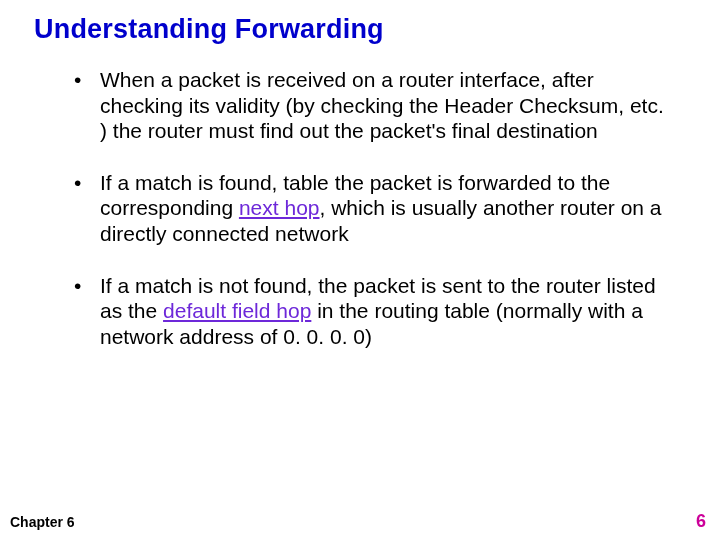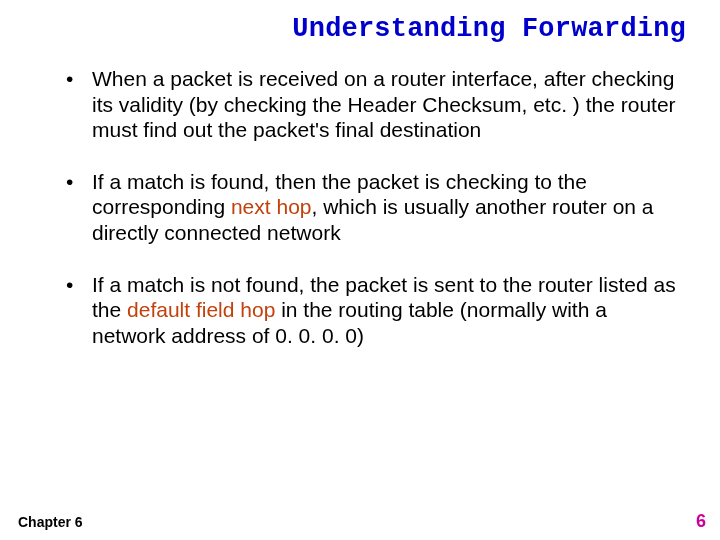--- a/index.html
+++ b/index.html
@@ -14,55 +14,55 @@
     overflow: hidden;
   }
   .slide {
     box-sizing: border-box;
     width: 720px;
     height: 540px;
     padding: 14px 34px 0 34px;
     position: relative;
   }
   .title {
-    text-align: right;
+    text-align: left;
     color: #0000cc;
     font-weight: bold;
     font-size: 27px;
     margin: 0 0 22px 0;
     letter-spacing: 0.2px;
-    font-family: Liberation Mono, monospace;
   }
   ul.bullets {
     list-style: none;
-    margin: 4px;
+    margin: 12px;
     padding: 0 0 0 28px;
   }
   ul.bullets > li {
     position: relative;
     font-size: 21px;
     line-height: 1.22;
     margin: 0 0 26px 0;
     padding-left: 26px;
     color: #000000;
   }
   ul.bullets > li::before {
     content: "•";
     position: absolute;
     left: 0;
     top: 0;
     font-size: 21px;
     color: #000000;
   }
   .hl {
-    color: #c2410c;
+    color: #6d28d9;
+    text-decoration: underline;
   }
   .footer-left {
     position: absolute;
-    left: 18px;
+    left: 10px;
     bottom: 10px;
     font-size: 14px;
     font-weight: bold;
     color: #000000;
   }
   .footer-right {
     position: absolute;
     right: 14px;
     bottom: 8px;
     font-size: 18px;
@@ -75,21 +75,21 @@
 
 <div class="slide">
 
   <h1 class="title">Understanding Forwarding</h1>
 
   <ul class="bullets">
     <li>
       <span>When a packet is received on a router interface, after checking its validity (by checking the Header Checksum, etc. )  the router must find out the packet's final destination</span>
     </li>
     <li>
-      <span>If a match is found, then the packet is checking to the corresponding </span><span class="hl">next hop</span><span>, which is usually another router on a directly connected network</span>
+      <span>If a match is found, table the packet is forwarded to the corresponding </span><span class="hl">next hop</span><span>, which is usually another router on a directly connected network</span>
     </li>
     <li>
       <span>If a match is not found, the packet is sent to the router listed as the </span><span class="hl">default field hop</span><span> in the routing table (normally with a network address of 0. 0. 0. 0)</span>
     </li>
   </ul>
 
   <div class="footer-left">Chapter 6</div>
   <div class="footer-right">6</div>
 
 </div>

